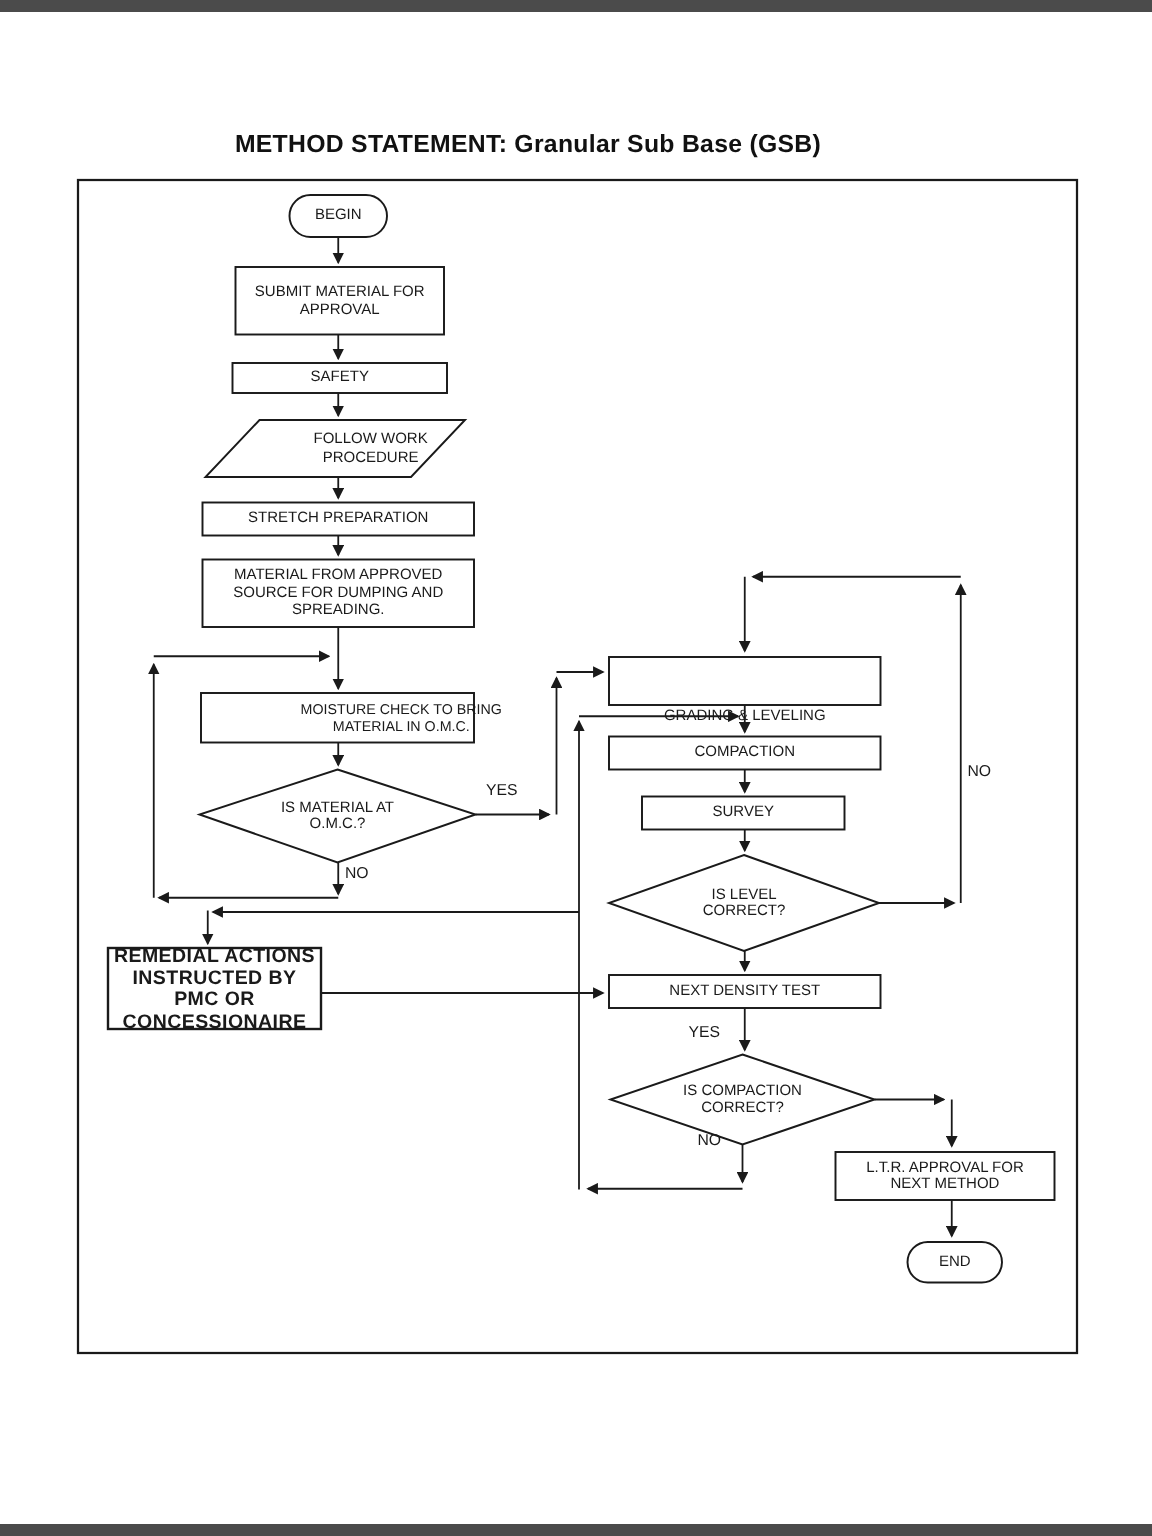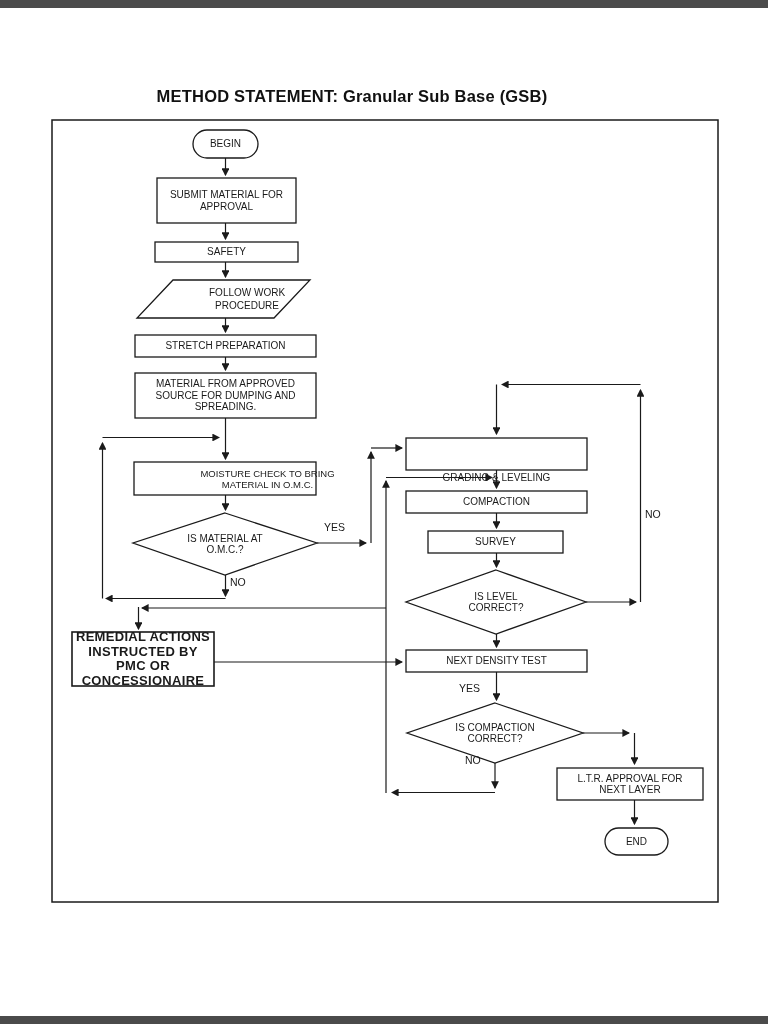--- a/index.html
+++ b/index.html
@@ -122,20 +122,20 @@
 CONCESSIONAIRE</div>
 <div class="lbl" style="left:406px;top:438px;width:181px;height:32px;margin-top:24px;">GRADING &amp; LEVELING</div>
 <div class="lbl" style="left:406px;top:491px;width:181px;height:22px;">COMPACTION</div>
 <div class="lbl" style="left:428px;top:531px;width:135px;height:22px;">SURVEY</div>
 <div class="lbl" style="left:406px;top:570px;width:180px;height:64px;">IS LEVEL
 CORRECT?</div>
 <div class="lbl" style="left:406px;top:650px;width:181px;height:22px;">NEXT DENSITY TEST</div>
 <div class="lbl" style="left:407px;top:703px;width:176px;height:60px;">IS COMPACTION
 CORRECT?</div>
 <div class="lbl" style="left:557px;top:768px;width:146px;height:32px;">L.T.R. APPROVAL FOR
-NEXT LAYER</div>
+NEXT METHOD</div>
 <div class="lbl" style="left:605px;top:828px;width:63px;height:27px;">END</div>
 
 <div class="edge-lbl" style="left:324px;top:521px;">YES</div>
 <div class="edge-lbl" style="left:230px;top:576px;">NO</div>
 <div class="edge-lbl" style="left:645px;top:508px;">NO</div>
 <div class="edge-lbl" style="left:459px;top:682px;">YES</div>
 <div class="edge-lbl" style="left:465px;top:754px;">NO</div>
 
 </body></html>

